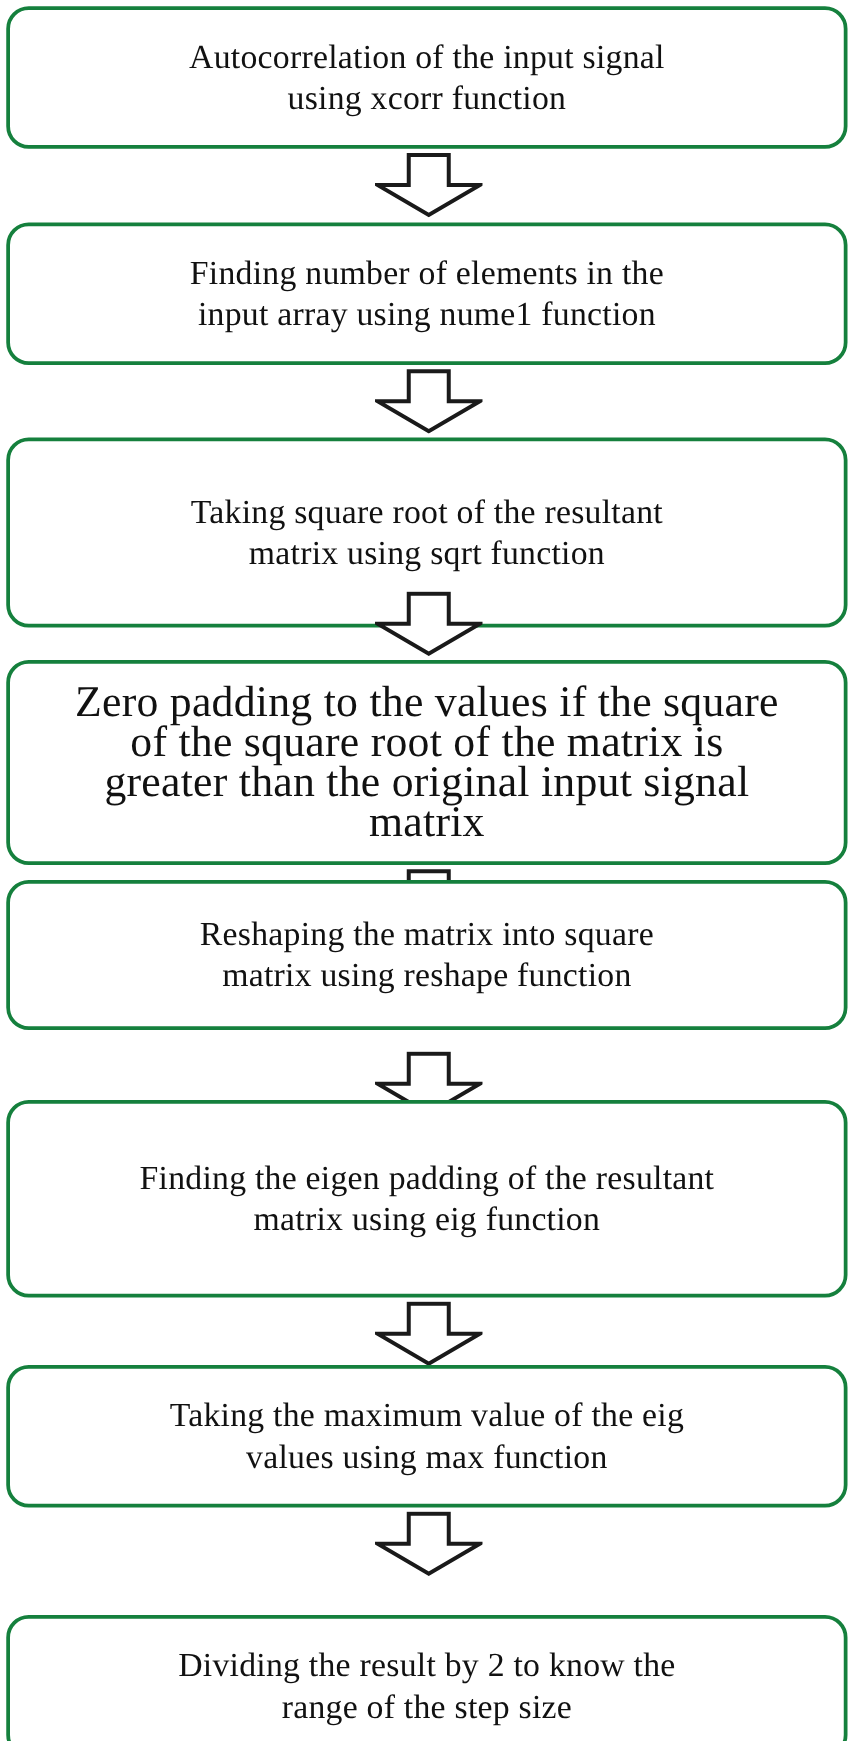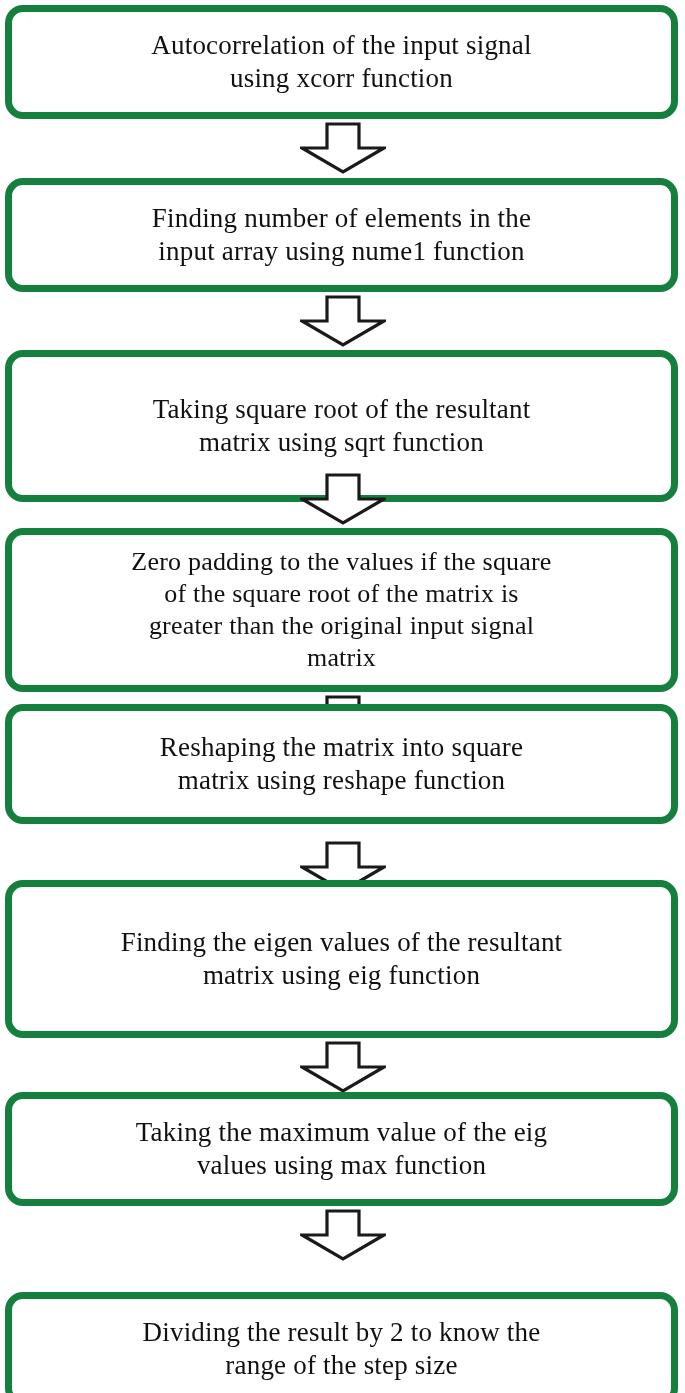--- a/index.html
+++ b/index.html
@@ -18,41 +18,41 @@
     height: 1393px;
     background: #ffffff;
     overflow: hidden;
     box-sizing: border-box;
   }
   .node {
     position: absolute;
     left: 5px;
     width: 673px;
     box-sizing: border-box;
-    border: 7px solid #15803d;
+    border: 3px solid #15803d;
     border-radius: 18px;
     background: #ffffff;
     display: flex;
     align-items: center;
     justify-content: center;
     text-align: center;
     padding: 2px 10px;
   }
   .node-label {
     display: block;
     width: 100%;
     font-size: 27px;
     line-height: 33px;
     letter-spacing: 0.2px;
     white-space: pre-line;
     font-weight: 400;
     color: #111111;
   }
   .node.dense .node-label {
-    font-size: 26px;
+    font-size: 35px;
     line-height: 32px;
   }
   .connector {
     position: absolute;
     left: 0;
     width: 685px;
     display: flex;
     align-items: center;
     justify-content: center;
     pointer-events: none;
@@ -117,21 +117,21 @@
 matrix using reshape function</span>
   </div>
 
   <div class="connector" style="top:841px;height:52px;">
     <svg width="86" height="52" viewBox="0 0 86 52" aria-hidden="true">
       <polygon points="27,2 59,2 59,26 84,26 43,50 2,26 27,26" fill="#ffffff" stroke="#1a1a1a" stroke-width="3.2" stroke-linejoin="miter"></polygon>
     </svg>
   </div>
 
   <div class="node" style="top:880px;height:158px;">
-    <span class="node-label">Finding the eigen values of the resultant
+    <span class="node-label">Finding the eigen padding of the resultant
 matrix using eig function</span>
   </div>
 
   <div class="connector" style="top:1041px;height:52px;">
     <svg width="86" height="52" viewBox="0 0 86 52" aria-hidden="true">
       <polygon points="27,2 59,2 59,26 84,26 43,50 2,26 27,26" fill="#ffffff" stroke="#1a1a1a" stroke-width="3.2" stroke-linejoin="miter"></polygon>
     </svg>
   </div>
 
   <div class="node" style="top:1092px;height:114px;justify-content:center;">

